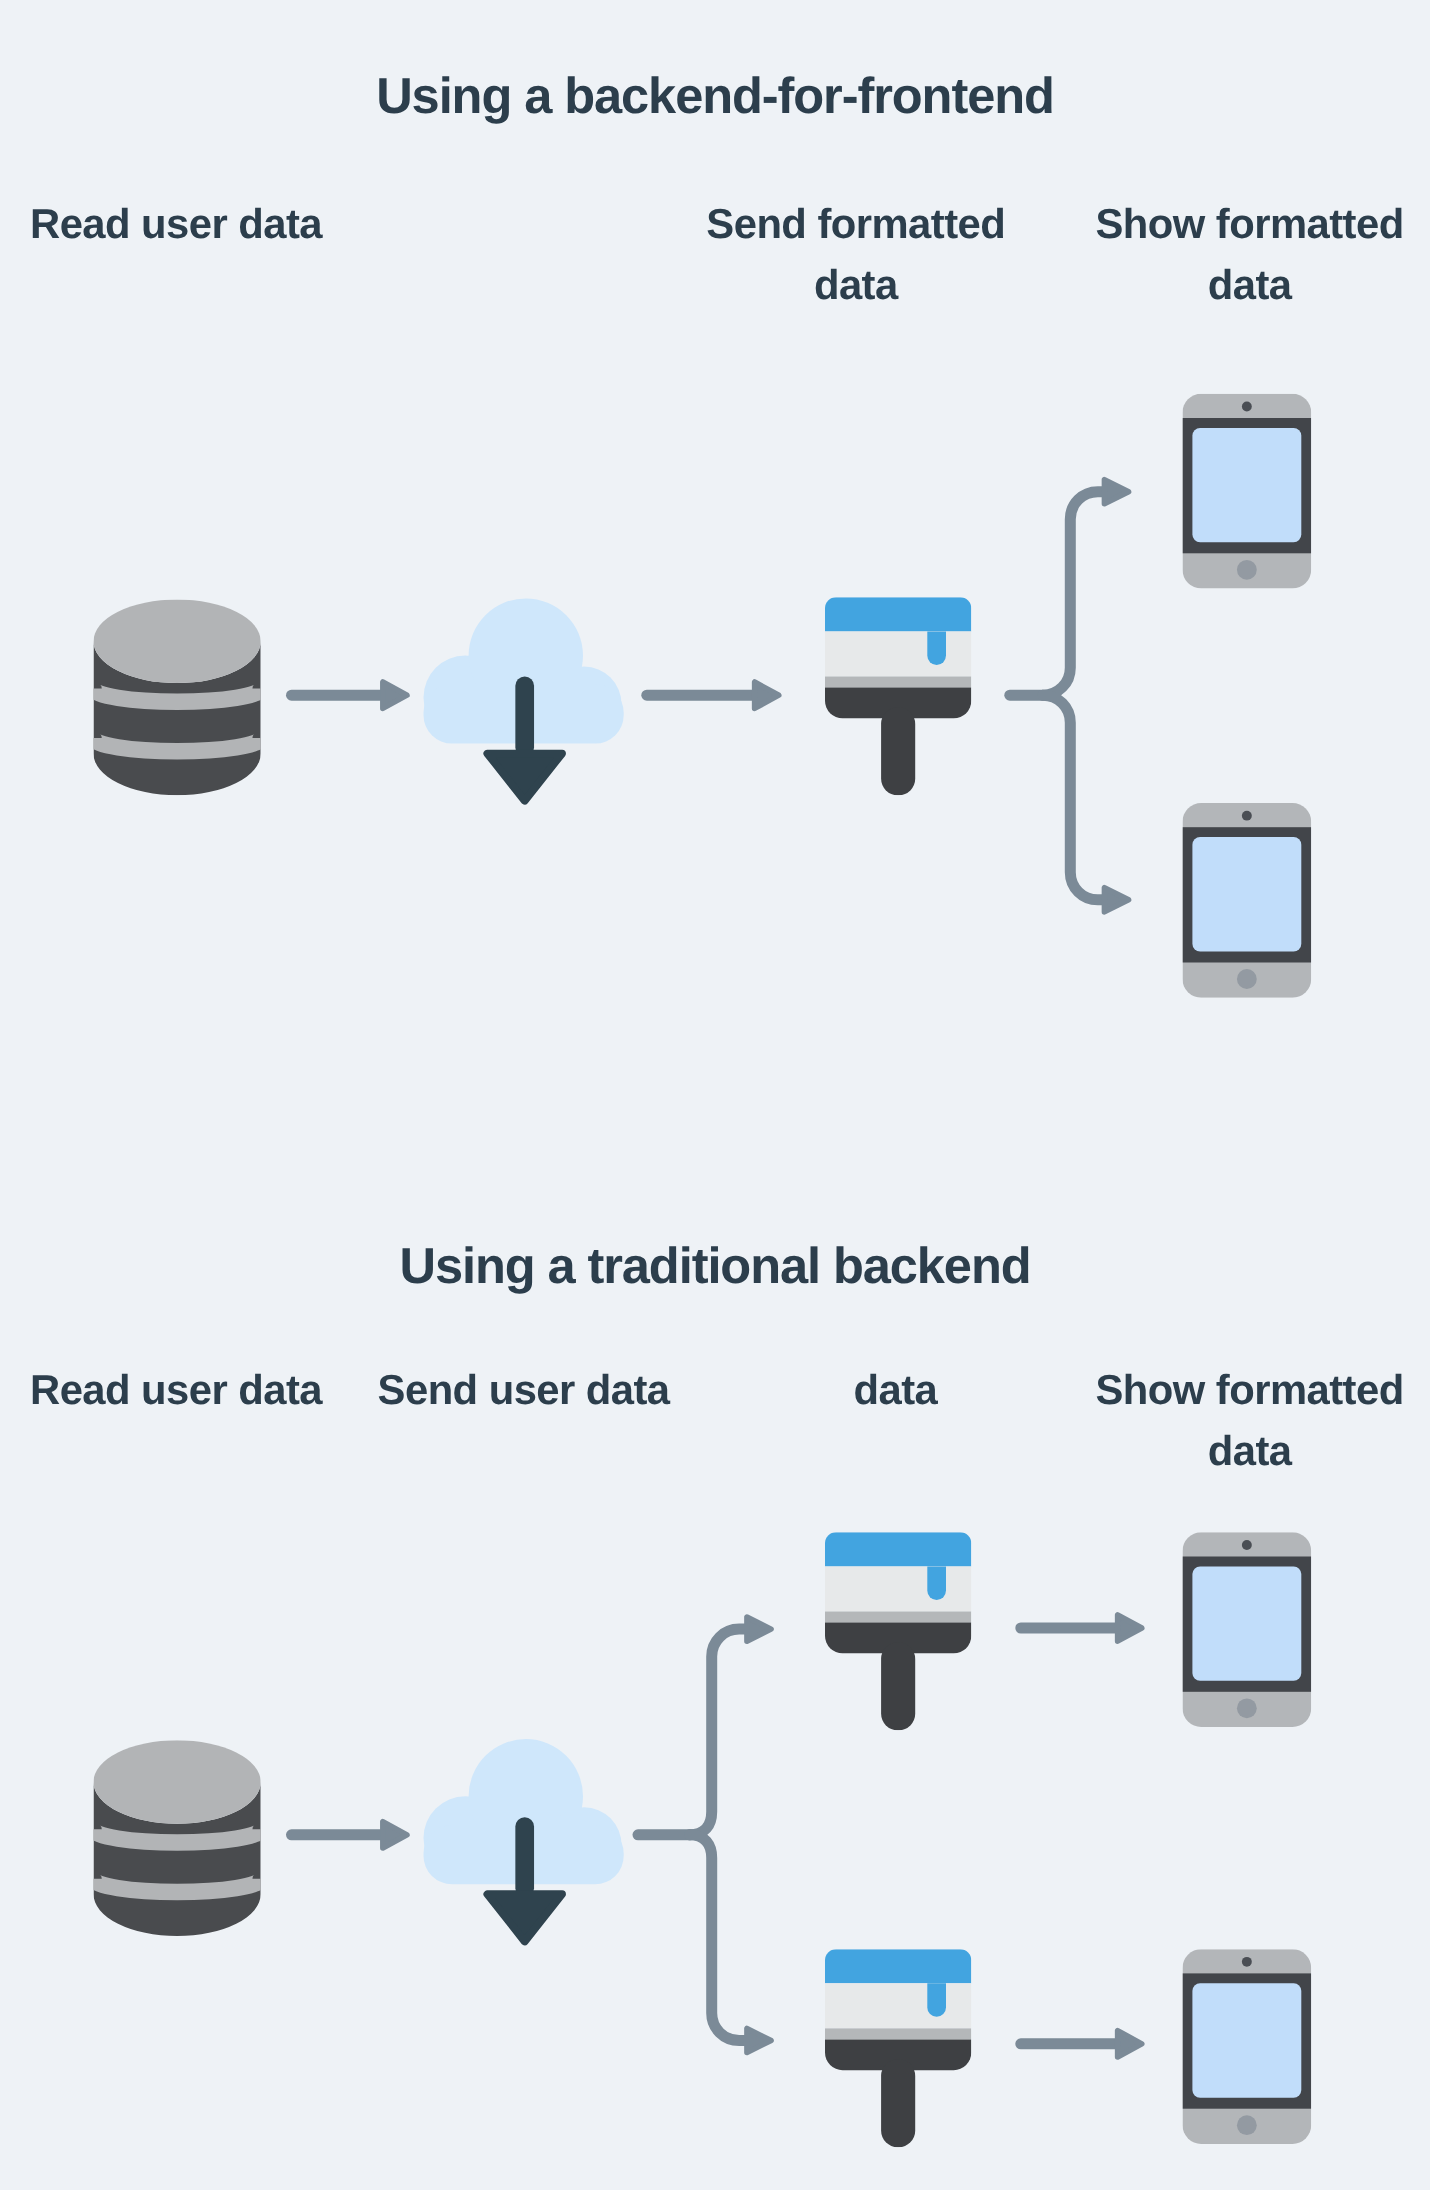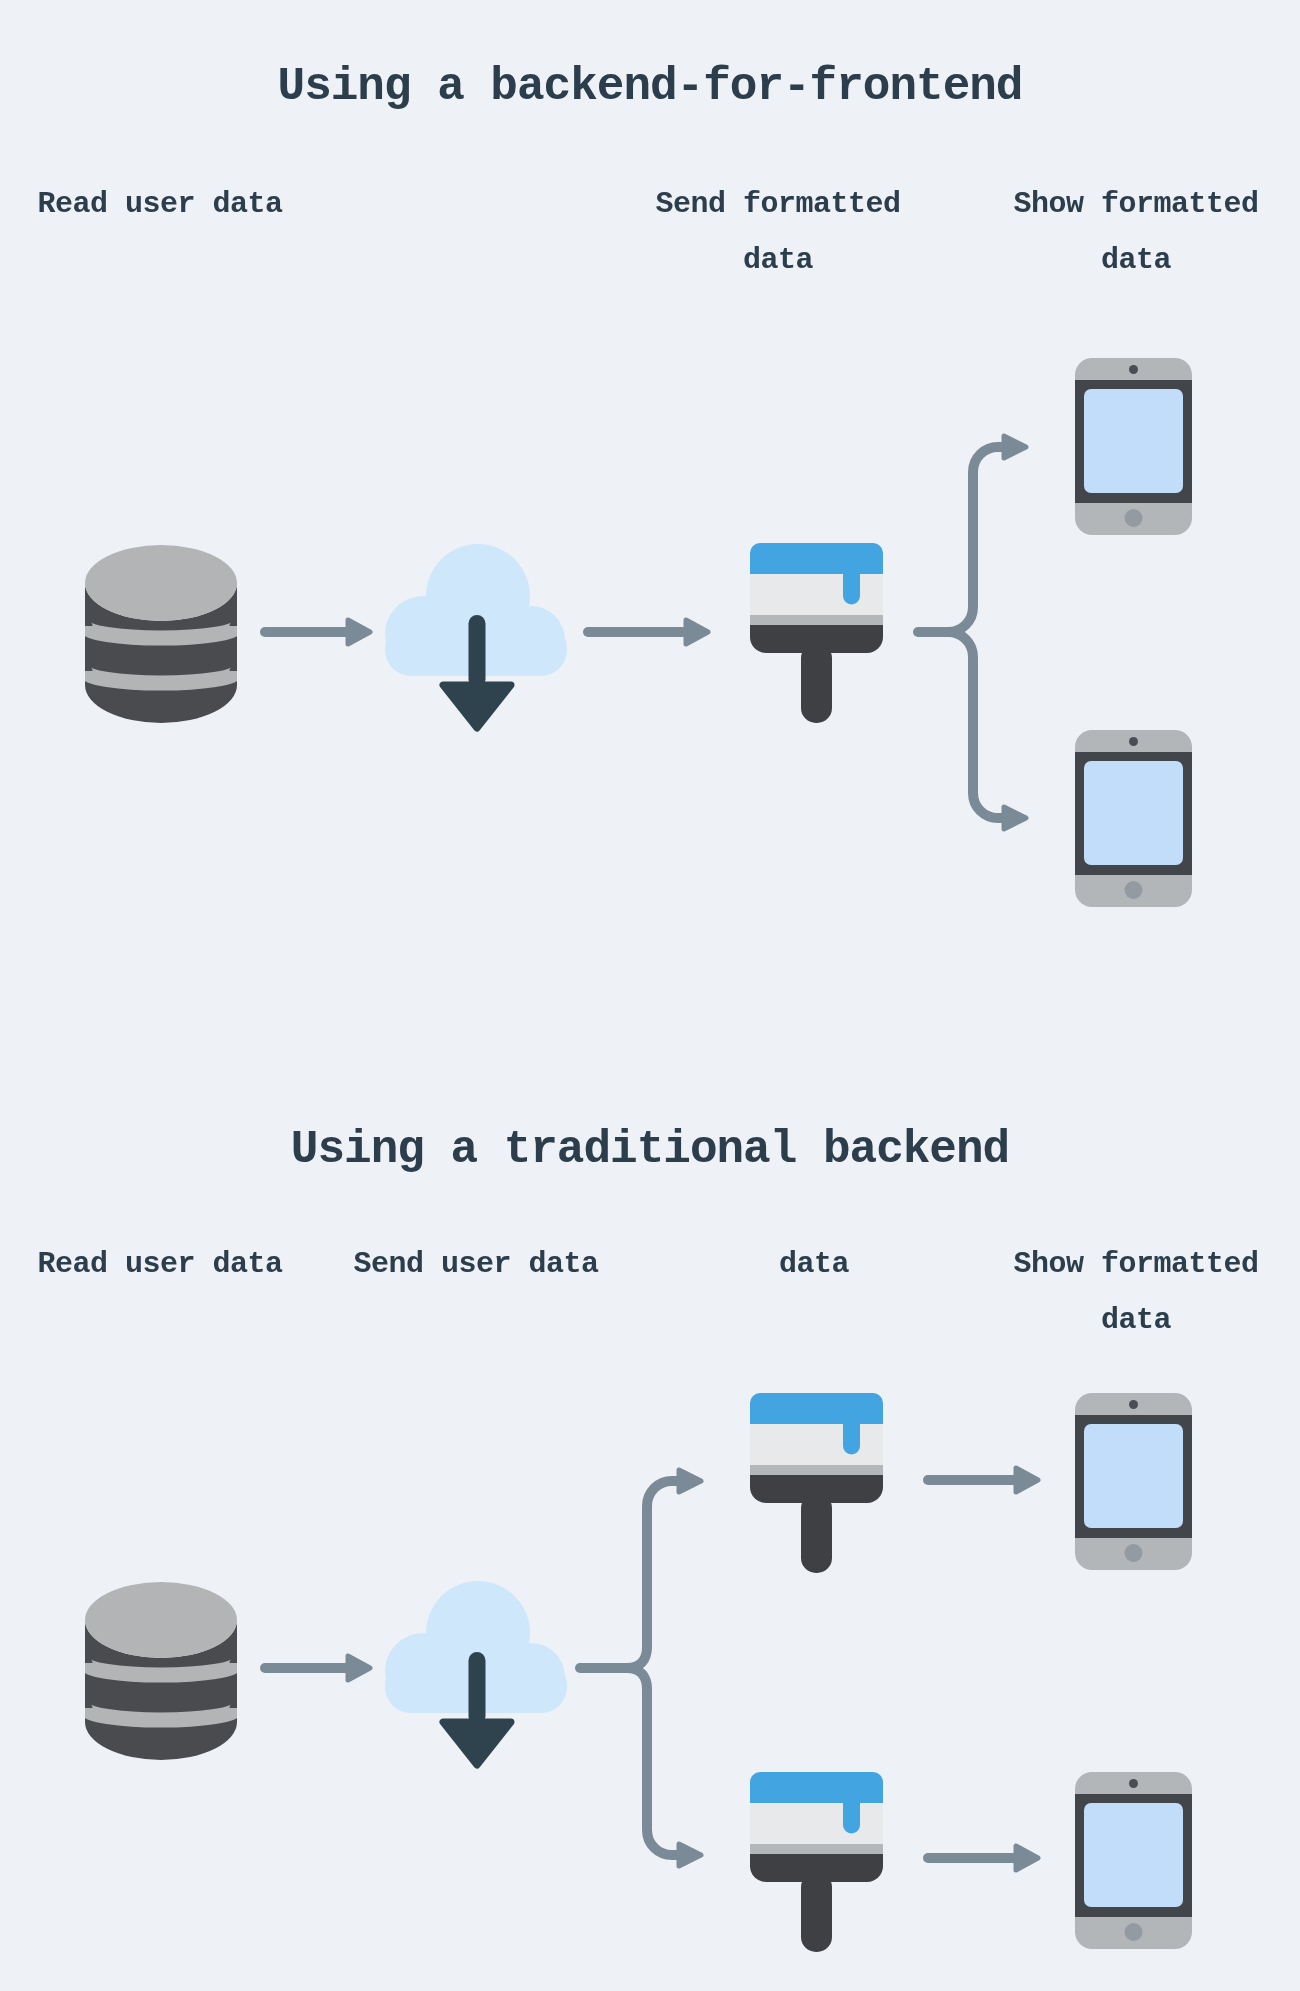--- a/index.html
+++ b/index.html
@@ -16,32 +16,32 @@
     --brush-dark:#3e4043;
     --phone-body:#b3b6b9;
     --phone-bezel:#42454a;
     --phone-screen:#c1ddfa;
     --phone-camera:#4a4e54;
     --phone-home:#939aa2;
   }
   html,body{margin:0;padding:0;background:var(--background);}
   .canvas{
     position:relative;width:1300px;height:1991px;background:var(--background);
-    overflow:hidden;font-family:Liberation Mono, monospace;color:var(--text);
+    overflow:hidden;font-family:Liberation Sans, sans-serif;color:var(--text);
   }
   .abs{position:absolute;}
   svg{display:block;overflow:visible;}
   .section-title{
     position:absolute;left:0;width:1300px;text-align:center;
     font-size:46px;font-weight:700;letter-spacing:-1px;line-height:50px;color:var(--text);
     white-space:nowrap;
   }
   .col-label{
     position:absolute;width:300px;text-align:center;
-    font-size:30px;font-weight:700;letter-spacing:-0.5px;line-height:56px;color:var(--text);
+    font-size:38px;font-weight:700;letter-spacing:-0.5px;line-height:56px;color:var(--text);
   }
   .col-label div{white-space:nowrap;}
   .arrow line{stroke:var(--arrow);stroke-width:10;stroke-linecap:round;}
   .arrow polygon{fill:var(--arrow);stroke:var(--arrow);stroke-width:5;stroke-linejoin:round;}
   .fork path{fill:none;stroke:var(--arrow);stroke-width:10;stroke-linecap:round;stroke-linejoin:round;}
   .fork polygon{fill:var(--arrow);stroke:var(--arrow);stroke-width:5;stroke-linejoin:round;}
 </style>
 </head>
 <body>
 

